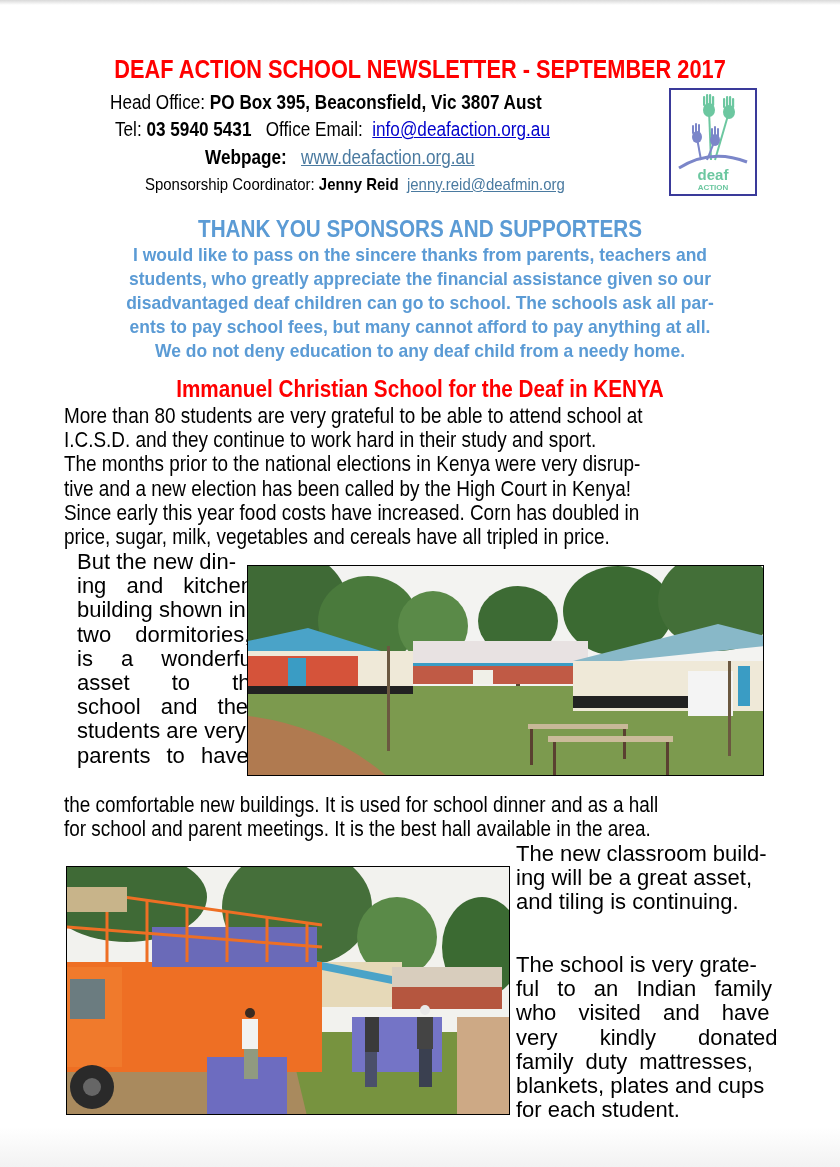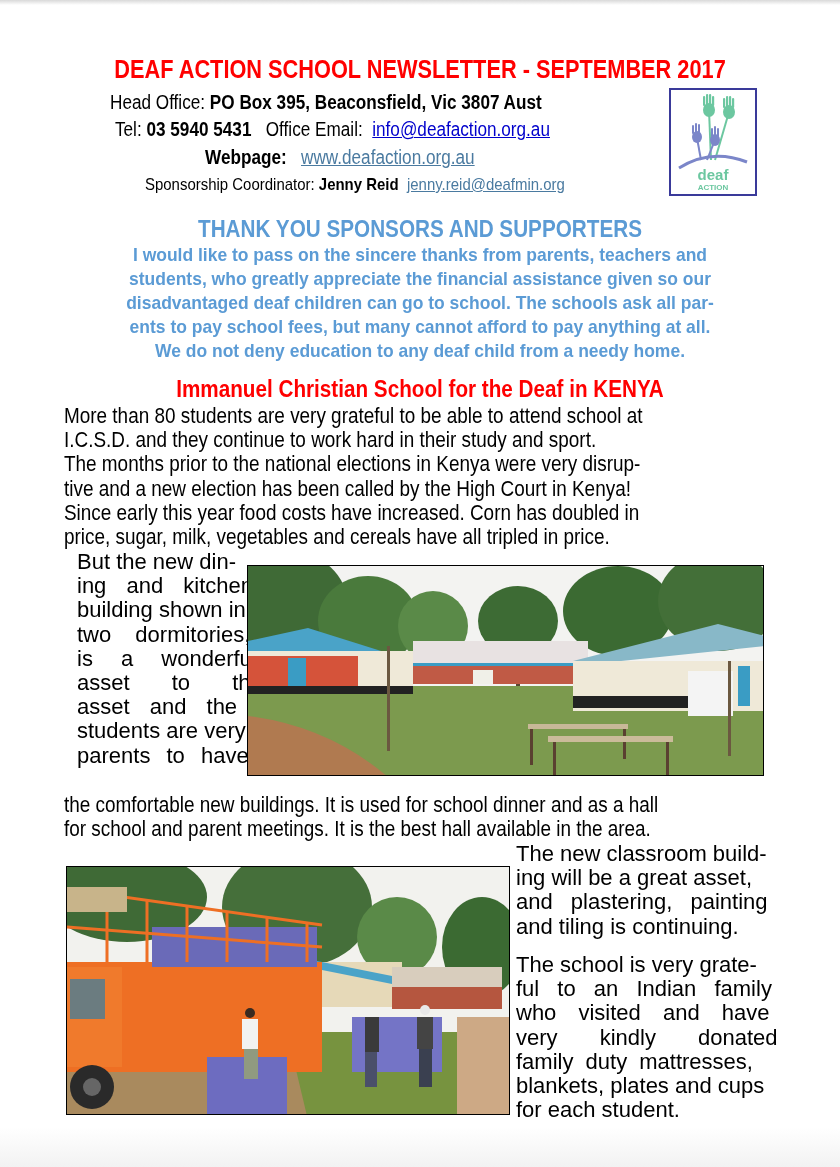--- a/index.html
+++ b/index.html
@@ -102,21 +102,21 @@
   <div class="nl">price, sugar, milk, vegetables and cereals have all tripled in price.</div>
 </div>
 
 <div class="abs body p2">
   <div class="nl">But the new din-</div>
   <div class="nl" style="word-spacing:14px;">ing and kitchen</div>
   <div class="nl">building shown in</div>
   <div class="nl" style="word-spacing:18px;">two dormitories,</div>
   <div class="nl" style="word-spacing:22px;">is a wonderful</div>
   <div class="nl" style="word-spacing:36px;">asset to the</div>
-  <div class="nl" style="word-spacing:14px;">asset and the</div>
+  <div class="nl" style="word-spacing:14px;">school and the</div>
   <div class="nl">students are very</div>
   <div class="nl" style="word-spacing:10px;">parents to have</div>
 </div>
 
 <div class="abs photo1">
   <svg width="517" height="211" viewBox="0 0 517 211" preserveAspectRatio="none">
     <rect width="517" height="211" fill="#f3f3f1"></rect>
 
     <ellipse cx="40" cy="40" rx="60" ry="55" fill="#3f6a36"></ellipse>
     <ellipse cx="120" cy="55" rx="50" ry="45" fill="#4a7a3c"></ellipse>
@@ -208,21 +208,20 @@
     <rect x="298" y="185" width="12" height="35" fill="#4a4f6a"></rect>
     <rect x="350" y="150" width="16" height="32" fill="#444"></rect>
     <rect x="352" y="182" width="13" height="38" fill="#3a4050"></rect>
     <circle cx="358" cy="143" r="5" fill="#e8e8e8"></circle>
   </svg>
 </div>
 
 <div class="abs body p4">
   <div class="nl">The new classroom build-</div>
   <div class="nl">ing will be a great asset,</div>
-  <div class="nl" style="word-spacing:12px;">and plastering, painting</div>
   <div class="nl">and tiling is continuing.</div>
 </div>
 
 <div class="abs body p5">
   <div class="nl">The school is very grate-</div>
   <div class="nl" style="word-spacing:12px;">ful to an Indian family</div>
   <div class="nl" style="word-spacing:16px;">who visited and have</div>
   <div class="nl" style="word-spacing:36px;">very kindly donated</div>
   <div class="nl" style="word-spacing:6px;">family duty mattresses,</div>
   <div class="nl">blankets, plates and cups</div>

